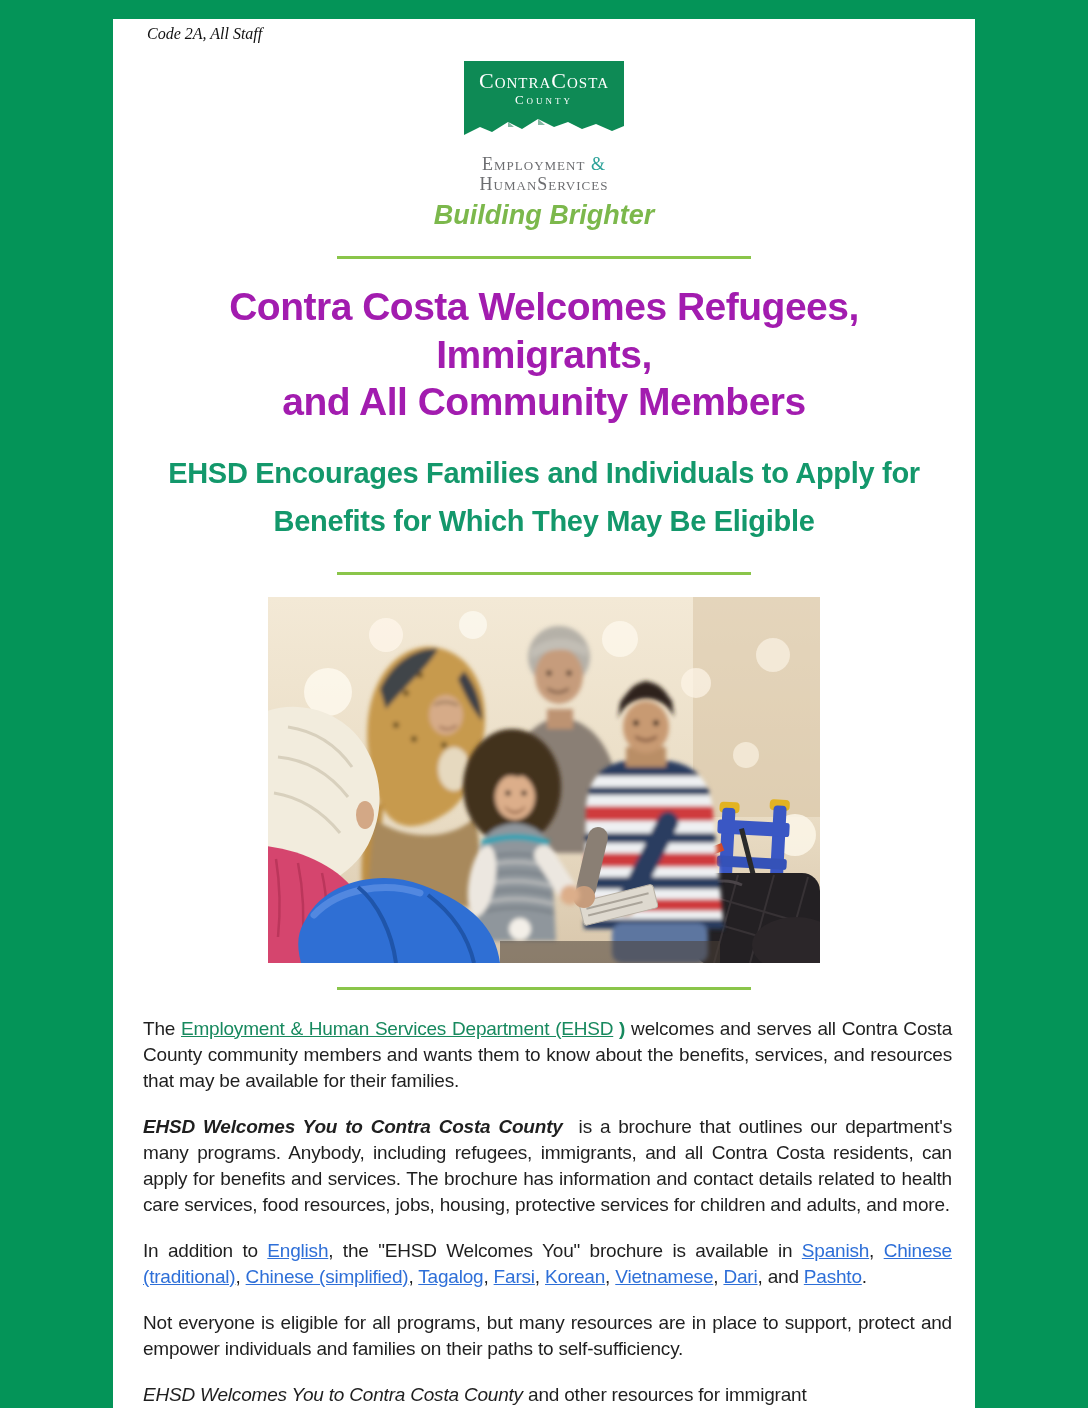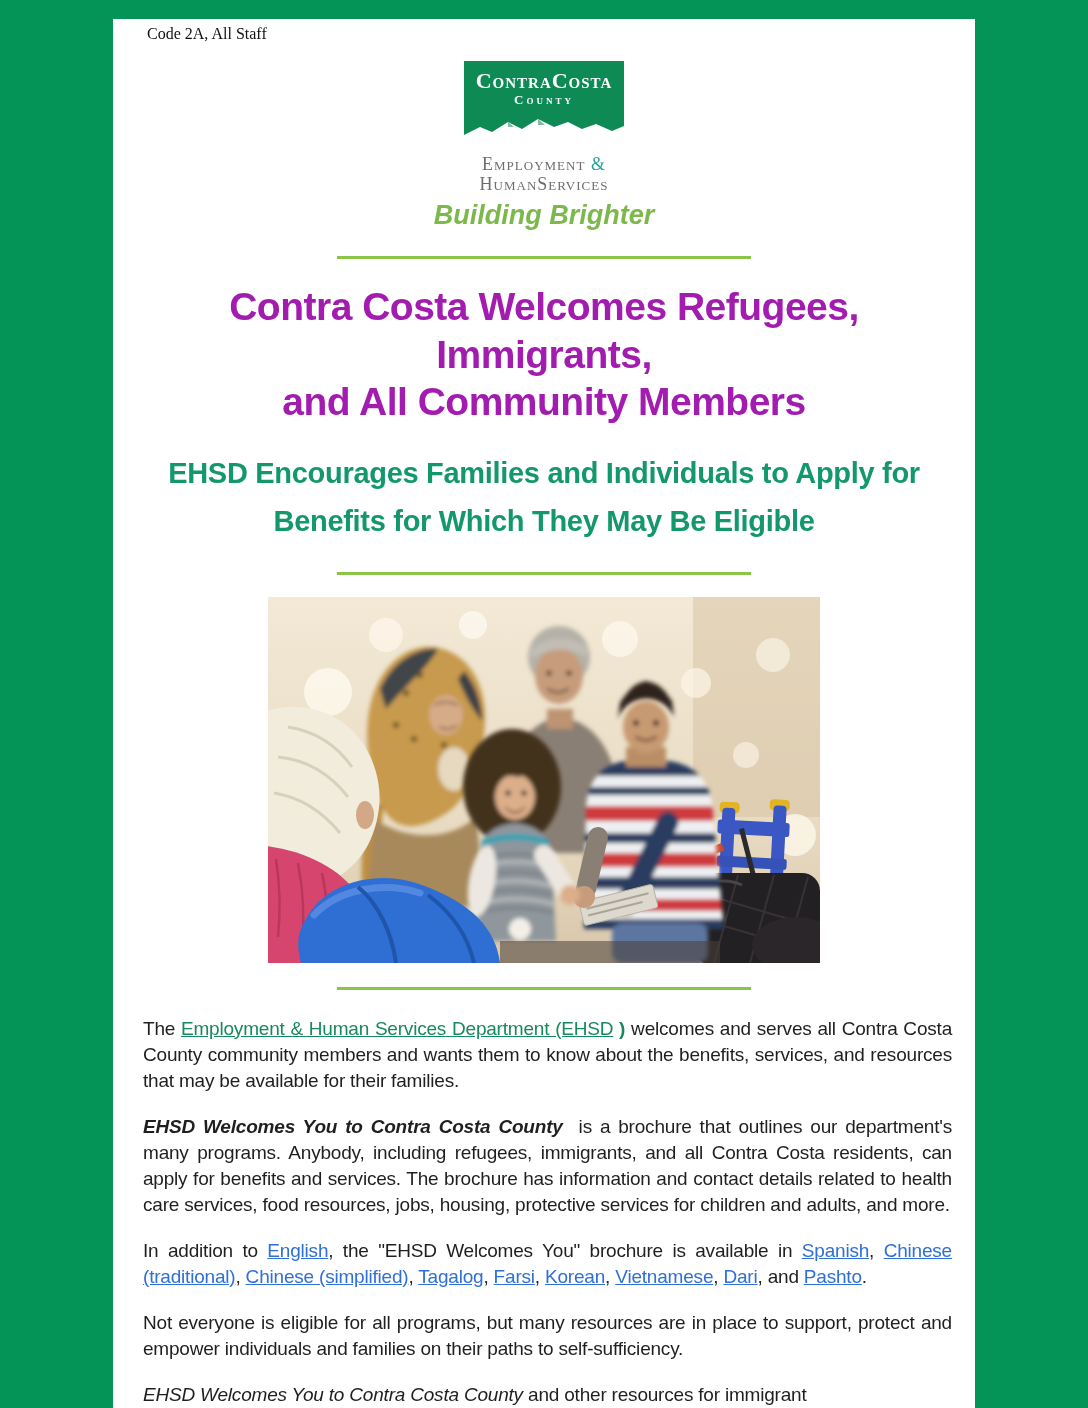--- a/index.html
+++ b/index.html
@@ -11,26 +11,27 @@
   }
   .page{
     position:absolute;left:113px;top:19px;
     width:862px;height:1389px;
     background:#ffffff;
   }
   .code-note{
     font-family:"Liberation Serif", serif;
     font-size:16px;color:#111;
     margin:6px 0 0 34px;
+    font-style:italic;
   }
   
   .logo-wrap{margin-top:18px;text-align:center;}
   .logo-box{
     position:relative;width:160px;height:80px;margin:0 auto;
-    background:#0e8a55;overflow:hidden;font-weight:bold;
+    background:#0e8a55;overflow:hidden;
   }
   .logo-org{
     font-family:"Liberation Serif", serif;font-variant:small-caps;
     color:#fff;font-size:22px;letter-spacing:1px;margin-top:9px;line-height:1.0;
   }
   .logo-county{
     font-family:"Liberation Serif", serif;font-variant:small-caps;
     color:#fff;font-size:13px;letter-spacing:3px;line-height:1.2;
   }
   .logo-mountain{position:absolute;left:0;bottom:0;width:160px;height:26px;display:block;}

